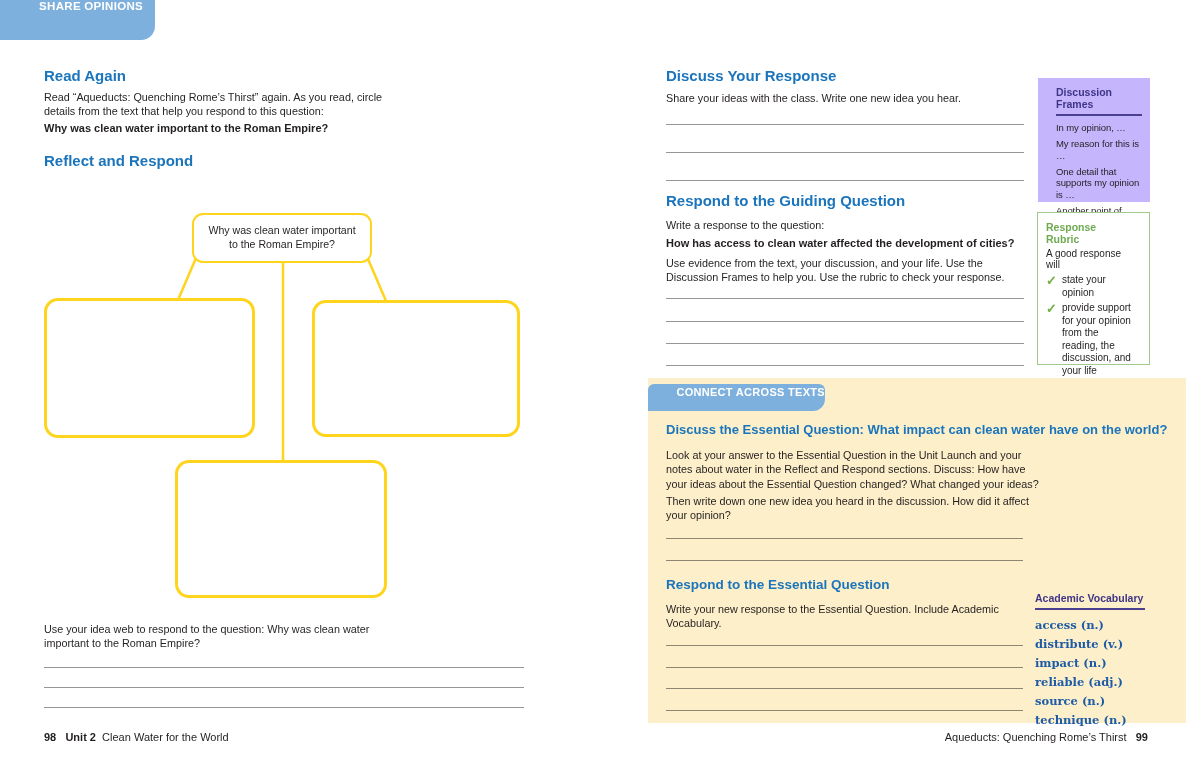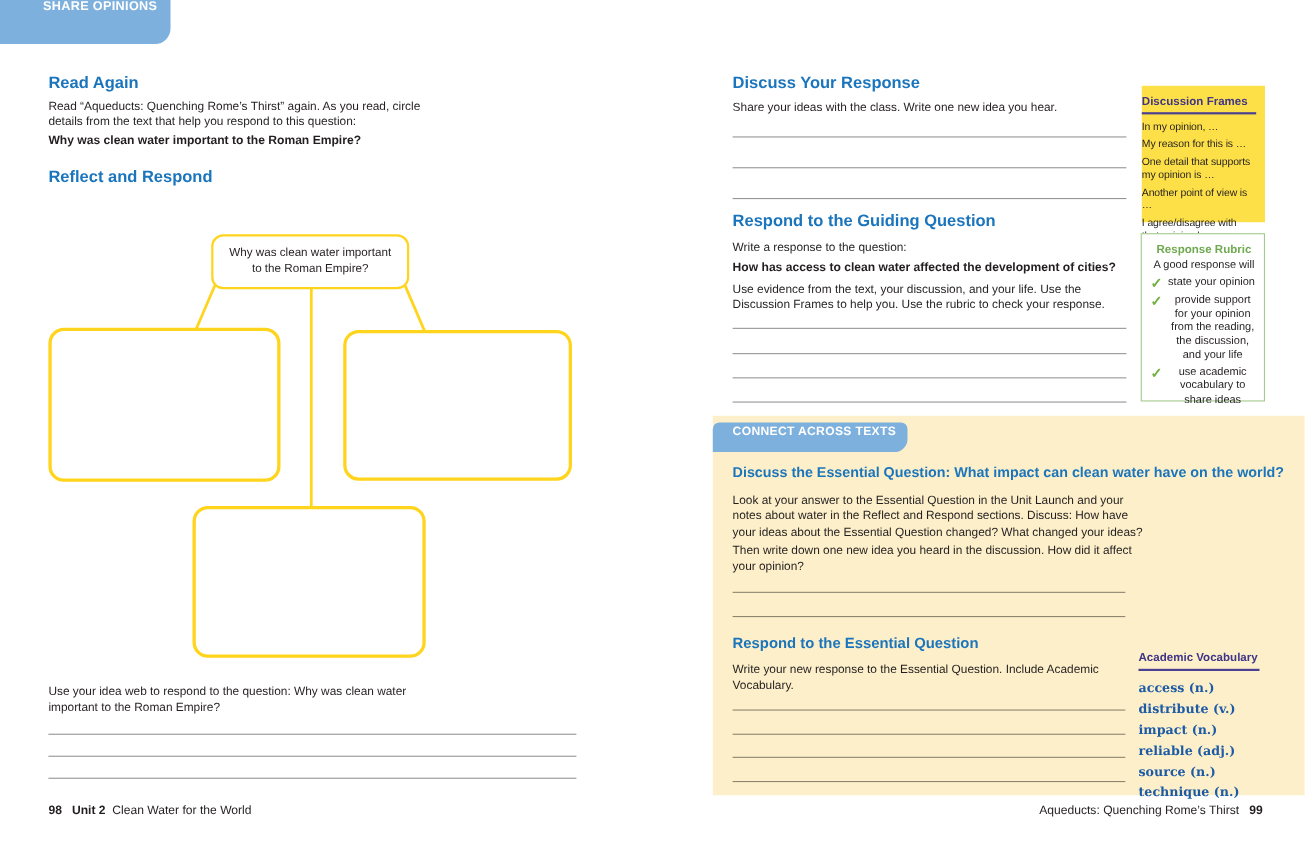--- a/index.html
+++ b/index.html
@@ -24,26 +24,26 @@
 
   
   .wline { border-top:1px solid #969696; height:0; }
   .wline-cream { border-top:1px solid #8d8670; height:0; }
 
   
   .web-box { position:absolute; background:#ffffff; border:3px solid #ffd41c; border-radius:14px; }
   .web-box-top { border-width:2.5px; border-radius:11px; display:flex; align-items:center; justify-content:center; text-align:center; font-size:10.6px; line-height:1.3; padding:4px 10px; }
 
   
-  .frames-box { background:#fde047; padding:8px 8px 8px 0; }
+  .frames-box { background:#c4b5fd; padding:8px 8px 8px 18px; }
   .side-title-purple { color:#3f3587; font-weight:bold; font-size:10.5px; }
   .purple-rule { border-top:2px solid #4a3f90; margin:4px 0 6px 0; }
   .frames-item { font-size:9.5px; line-height:1.22; margin-bottom:4.5px; letter-spacing:-0.1px; }
 
-  .rubric-box { background:#ffffff; border:1.5px solid #a3ca8d; padding:8px 6px 8px 8px;text-align:center; }
+  .rubric-box { background:#ffffff; border:1.5px solid #a3ca8d; padding:8px 18px 8px 8px; }
   .rubric-title { color:#6fa950; font-weight:bold; font-size:10.5px; margin-bottom:3px; }
   .rubric-intro { font-size:10px; margin-bottom:4px; }
   .rubric-item { display:flex; margin-bottom:3px; }
   .check { color:#72b043; font-weight:bold; font-size:13px; line-height:1; margin-right:5px; flex:0 0 auto; }
   .rubric-item-text { font-size:10px; line-height:1.25; }
 
   
   #connect-panel { background:#fcefc9; }
 
   .vocab-item { font-family:"DejaVu Serif", serif; font-weight:bold; color:#1d5ba6; font-size:11.5px; margin-bottom:5px; }
@@ -136,21 +136,21 @@
       <span class="rubric-item-text">provide support for your opinion from the reading, the discussion, and your life</span>
     </div>
     <div class="rubric-item">
       <span class="check">✓</span>
       <span class="rubric-item-text">use academic vocabulary to share ideas</span>
     </div>
   </div>
 
   <div id="connect-panel" class="abs" style="left:648px; top:378px; width:538px; height:345px;">
 
-    <div class="tab-blue" style="position:absolute; left:0; top:6px; width:177px; height:27px; border-radius:6px 6px 12px 0; align-items:center; justify-content:flex-start; padding:0 0 12px 18px; font-size:11px;">
+    <div class="tab-blue" style="position:absolute; left:0; top:6px; width:177px; height:27px; border-radius:6px 6px 12px 0; align-items:center; justify-content:flex-end; padding:0 0 12px 18px; font-size:11px;">
       <span>CONNECT ACROSS TEXTS</span>
     </div>
 
     <div class="h-blue-sm" style="position:absolute; left:18px; top:44px; white-space:nowrap;">Discuss the Essential Question: What impact can clean water have on the world?</div>
     <div class="body-txt" style="position:absolute; left:18px; top:70px; width:378px;">Look at your answer to the Essential Question in the Unit Launch and your notes about water in the Reflect and Respond sections. Discuss: How have your ideas about the Essential Question changed? What changed your ideas?</div>
     <div class="body-txt" style="position:absolute; left:18px; top:116px; width:378px;">Then write down one new idea you heard in the discussion. How did it affect your opinion?</div>
 
     <div style="position:absolute; left:18px; top:160px; width:357px;">
       <div class="wline-cream" style="margin-bottom:21px;"></div>
       <div class="wline-cream"></div>

